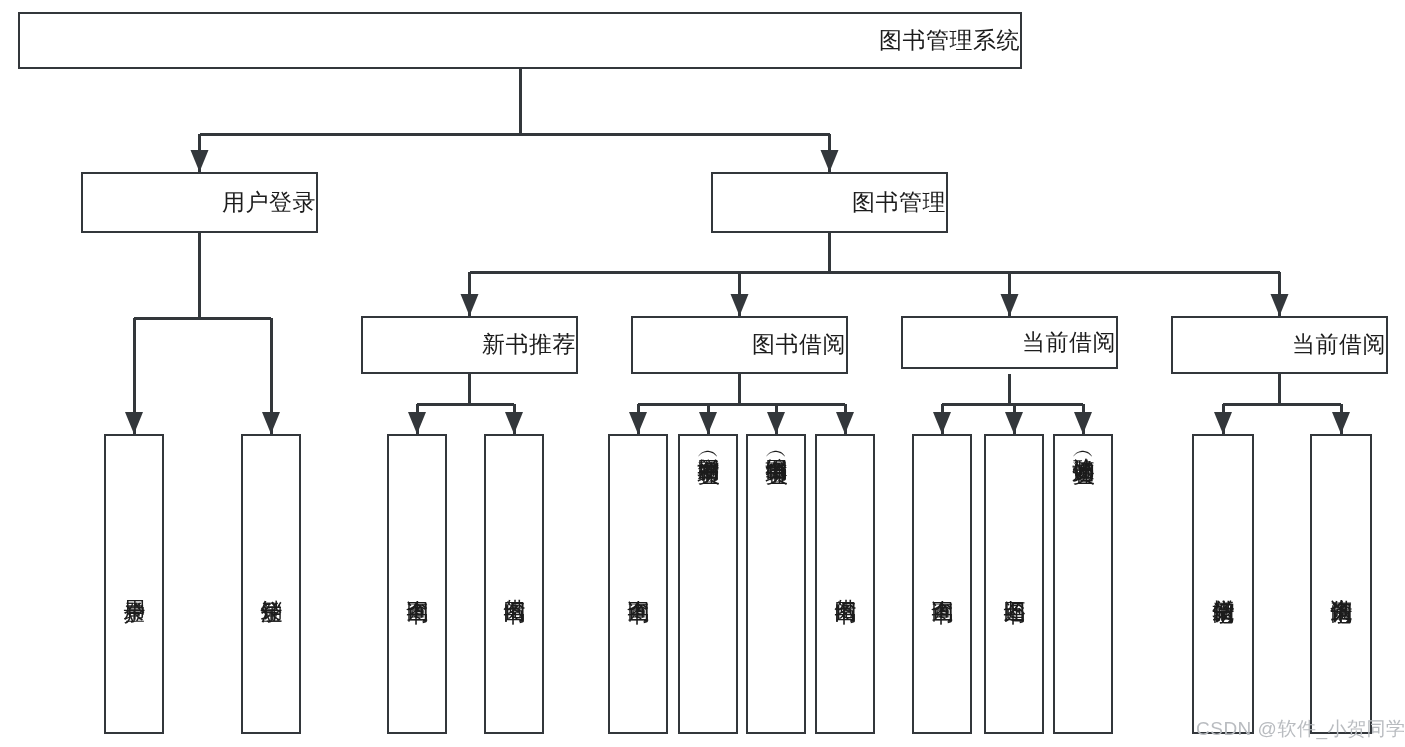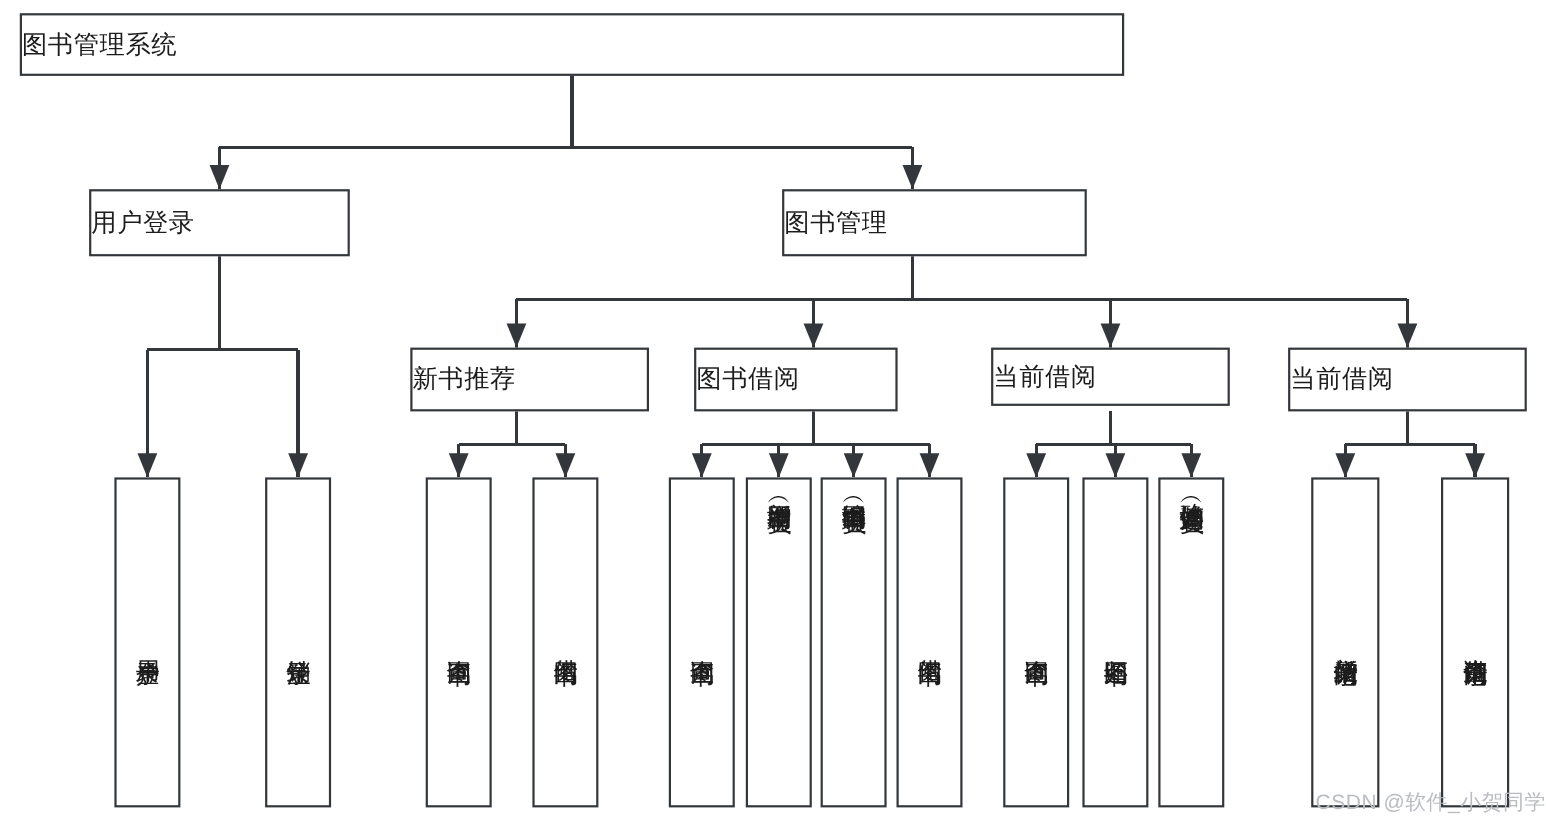--- a/index.html
+++ b/index.html
@@ -28,21 +28,21 @@
     height: 747px;
     display: block;
   }
   .node-box {
     position: absolute;
     box-sizing: border-box;
     background: #ffffff;
     border: 2.5px solid #33373b;
     display: flex;
     align-items: center;
-    justify-content: flex-start;
+    justify-content: flex-end;
     overflow: hidden;
   }
   .node-label-h {
     font-size: 23px;
     line-height: 1.1;
     color: #1c1c1c;
     white-space: nowrap;
     letter-spacing: 0.5px;
   }
   .node-label-v {
@@ -130,27 +130,27 @@
       <line x1="1341" y1="404" x2="1341" y2="434" stroke="#33373b" stroke-width="3" shape-rendering="crispEdges"></line>
       <polygon points="1332,412 1350,412 1341,434" fill="#33373b"></polygon>
     </svg>
   <div id="node-layer">
       <div class="node-box" style="left: 18px; top: 12px; width: 1004px; height: 57px; border-color: rgb(51, 55, 59);">
         <span class="node-label-h" style="color: rgb(28, 28, 28);">图书管理系统</span>
       </div>
       <div class="node-box" style="left: 81px; top: 172px; width: 237px; height: 61px; border-color: rgb(51, 55, 59);">
         <span class="node-label-h" style="color: rgb(28, 28, 28);">用户登录</span>
       </div>
-      <div class="node-box" style="left: 711px; top: 172px; width: 277px; height: 61px; border-color: rgb(51, 55, 59);">
+      <div class="node-box" style="left: 711px; top: 172px; width: 237px; height: 61px; border-color: rgb(51, 55, 59);">
         <span class="node-label-h" style="color: rgb(28, 28, 28);">图书管理</span>
       </div>
-      <div class="node-box" style="left: 361px; top: 316px; width: 217px; height: 58px; border-color: rgb(51, 55, 59); margin-left: 12px;">
+      <div class="node-box" style="left: 361px; top: 316px; width: 217px; height: 58px; border-color: rgb(51, 55, 59);">
         <span class="node-label-h" style="color: rgb(28, 28, 28);">新书推荐</span>
       </div>
-      <div class="node-box" style="left: 631px; top: 316px; width: 185px; height: 58px; border-color: rgb(51, 55, 59);">
+      <div class="node-box" style="left: 631px; top: 316px; width: 217px; height: 58px; border-color: rgb(51, 55, 59);">
         <span class="node-label-h" style="color: rgb(28, 28, 28);">图书借阅</span>
       </div>
       <div class="node-box" style="left: 901px; top: 316px; width: 217px; height: 53px; border-color: rgb(51, 55, 59);">
         <span class="node-label-h" style="color: rgb(28, 28, 28);">当前借阅</span>
       </div>
       <div class="node-box" style="left: 1171px; top: 316px; width: 217px; height: 58px; border-color: rgb(51, 55, 59);">
         <span class="node-label-h" style="color: rgb(28, 28, 28);">当前借阅</span>
       </div>
       <div class="node-box leaf-box centered" style="left: 104px; top: 434px; width: 60px; height: 300px; border-color: rgb(51, 55, 59);">
         <span class="node-label-v" style="color: rgb(28, 28, 28);">用户登录</span>

